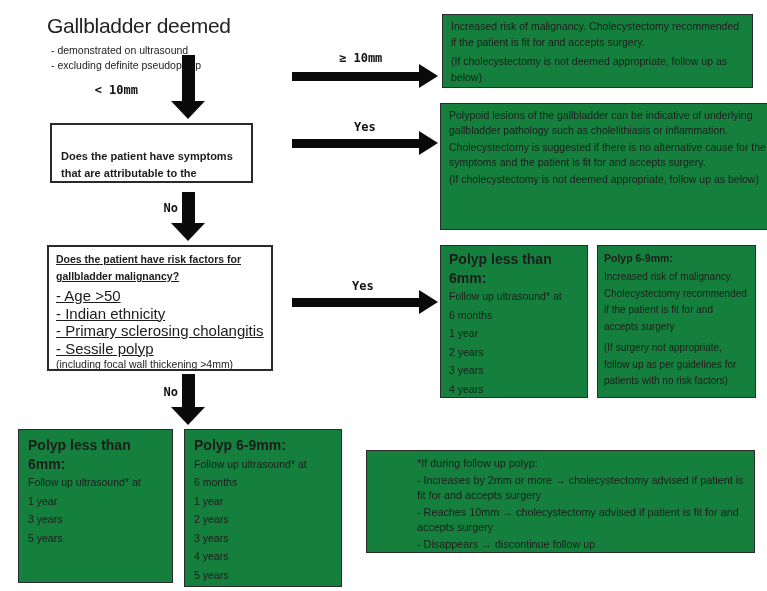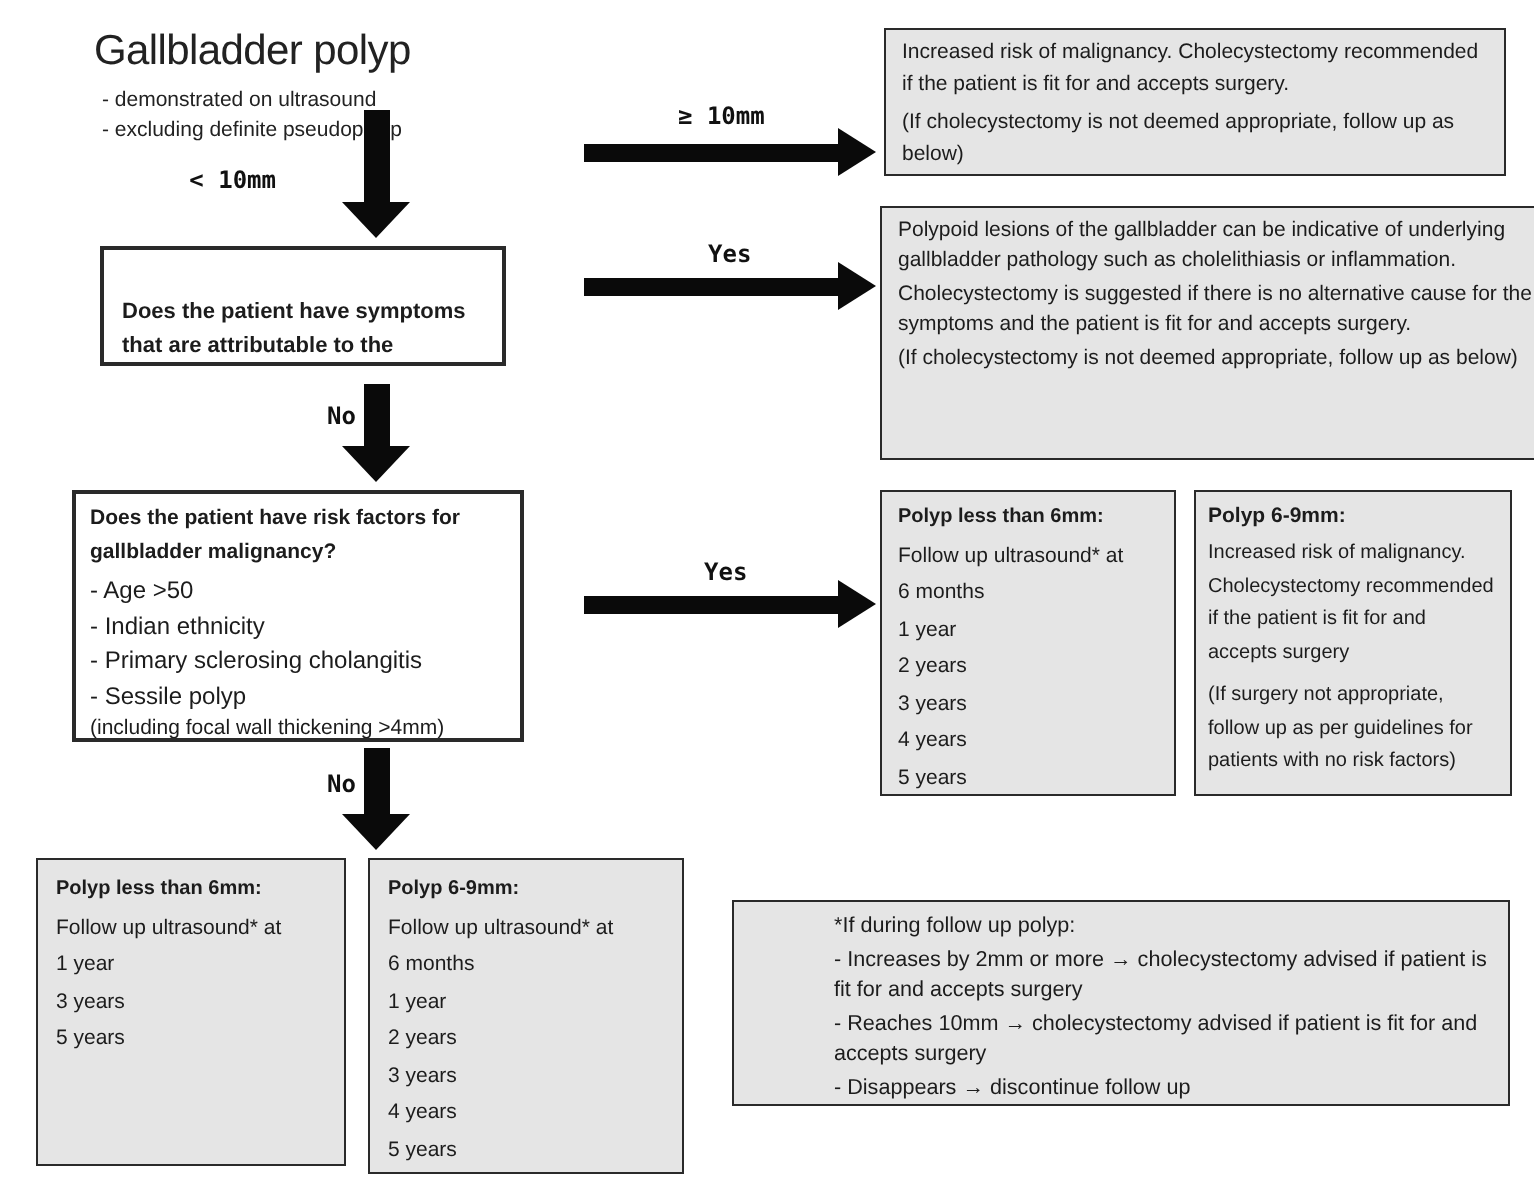--- a/index.html
+++ b/index.html
@@ -6,51 +6,51 @@
   .canvas{
     position:relative;width:767px;height:591px;background:#ffffff;
     font-family:"Liberation Sans",sans-serif;color:#1c1c1c;overflow:hidden;
   }
   .abs{position:absolute;}
   
   .title{font-size:21px;letter-spacing:-0.3px;color:#222;}
   .sub{font-size:10.5px;line-height:15px;color:#222;}
   
   .qbox{border:2px solid #2a2a2a;background:#fff;box-sizing:border-box;overflow:hidden;}
-  .obox{border:1.5px solid #2a2a2a;background:#e5e5e5;box-sizing:border-box;overflow:hidden;}
+  .obox{border:1.5px solid #2a2a2a;background:#15803d;box-sizing:border-box;overflow:hidden;}
   .qbox .inner{padding:23px 9px;}
   .obox .inner{padding:4px 8px;}
   .q1{font-size:11px;font-weight:bold;line-height:17px;}
   .q2h{font-size:10.5px;font-weight:bold;line-height:17px;margin:0 0 2px 0;}
-  .q2i{font-size:12px;line-height:17.5px;margin:0;}
+  .q2i{font-size:15px;line-height:17.5px;margin:0;}
   .q2n{font-size:10.5px;line-height:15px;margin:0;}
   .rp{font-size:10.5px;line-height:15.5px;margin:0 0 4px 0;}
   .rp2{font-size:10.5px;line-height:14.6px;margin:0 0 3px 0;}
-  .lsH{font-size:10px;font-weight:bold;line-height:18.5px;}
+  .lsH{font-size:14px;font-weight:bold;line-height:18.5px;}
   .ls{font-size:10.5px;line-height:18.5px;}
   .dH{font-size:10.5px;font-weight:bold;line-height:17px;margin:0 0 2px 0;}
   .dp{font-size:10px;line-height:16.5px;margin:0 0 5px 0;}
   .fn{font-size:10.8px;line-height:15px;margin:0 0 2px 0;}
   
   .dl{font-family:"DejaVu Sans Mono",monospace;font-weight:bold;font-size:12px;color:#111;white-space:nowrap;}
   .dl.r{text-align:right;}
   
   .harrow{display:flex;align-items:center;height:24px;}
   .harrow .shaft{height:9px;background:#0a0a0a;flex:1;}
   .harrow .head{width:0;height:0;border-top:12px solid transparent;border-bottom:12px solid transparent;border-left:19px solid #0a0a0a;}
   .varrow{display:flex;flex-direction:column;align-items:center;width:34px;}
   .varrow .shaft{width:13px;background:#0a0a0a;flex:1;}
   .varrow .head{width:0;height:0;border-left:17px solid transparent;border-right:17px solid transparent;border-top:18px solid #0a0a0a;}
 </style>
 </head>
 <body>
 
 <div class="canvas">
 
-  <div class="abs title" style="left:47px;top:14px;">Gallbladder polyp</div>
+  <div class="abs title" style="left:47px;top:14px;">Gallbladder deemed</div>
   <div class="abs sub" style="left:51px;top:43px;">- demonstrated on ultrasound</div>
   <div class="abs sub" style="left:51px;top:58px;">- excluding definite pseudopolyp</div>
 
   <div class="abs varrow" style="left:171px;top:55px;height:64px;">
     <div class="shaft"></div>
     <div class="head"></div>
   </div>
   <div class="abs dl r" style="left:60px;top:83px;width:78px;">&lt; 10mm</div>
 
   <div class="abs harrow" style="left:292px;top:64px;width:146px;">
@@ -83,21 +83,21 @@
       <p class="rp2">(If cholecystectomy is not deemed appropriate, follow up as below)</p>
     </div>
   </div>
 
   <div class="abs varrow" style="left:171px;top:192px;height:49px;">
     <div class="shaft"></div>
     <div class="head"></div>
   </div>
   <div class="abs dl r" style="left:140px;top:201px;width:38px;">No</div>
 
-  <div class="abs qbox" style="left:36px;top:245px;width:226px;height:126px;">
+  <div class="abs qbox" style="left:47px;top:245px;width:226px;height:126px;text-decoration:underline;">
     <div class="inner" style="padding:4px 7px;">
       <p class="q2h">Does the patient have risk factors for gallbladder malignancy?</p>
       <p class="q2i">- Age &gt;50</p>
       <p class="q2i">- Indian ethnicity</p>
       <p class="q2i">- Primary sclerosing cholangitis</p>
       <p class="q2i">- Sessile polyp</p>
       <p class="q2n">(including focal wall thickening &gt;4mm)</p>
     </div>
   </div>
 

